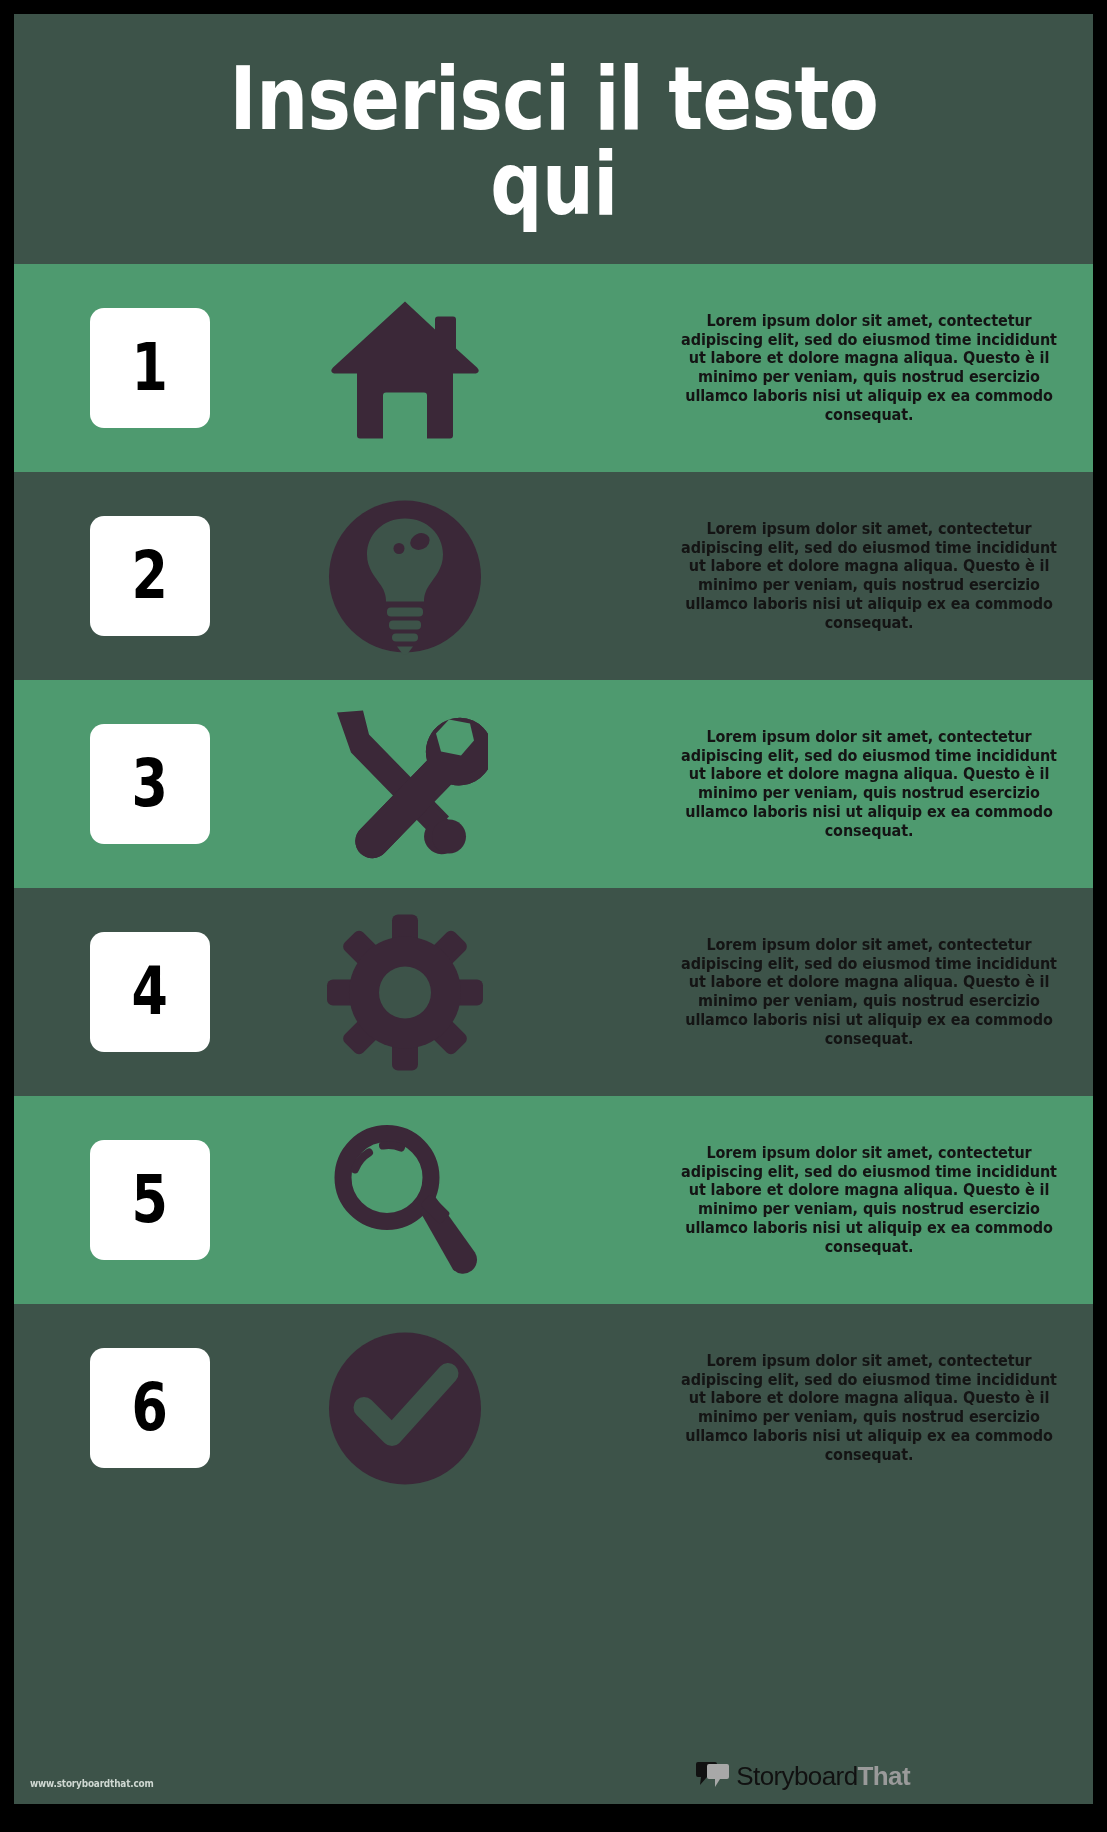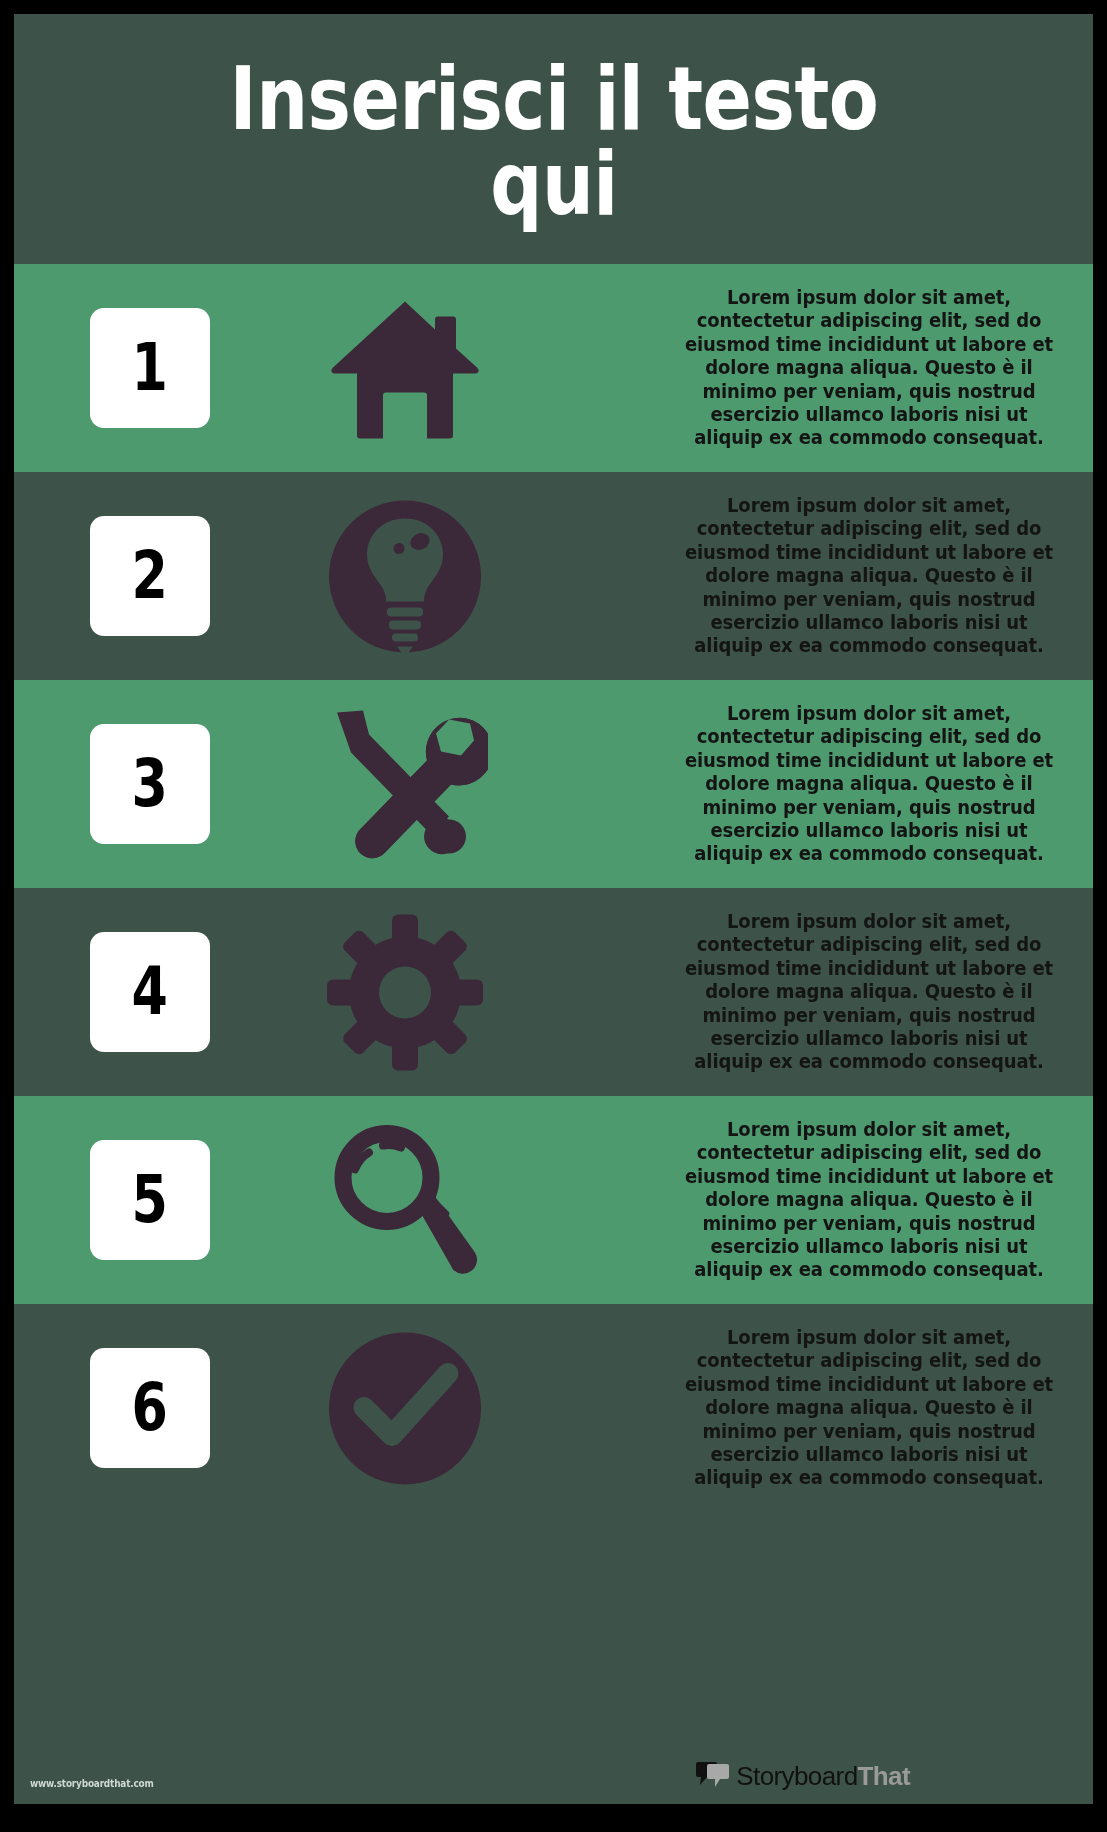--- a/index.html
+++ b/index.html
@@ -68,21 +68,21 @@
   }
   .icon-cell svg{display:block;}
 
   .text-cell{
     position:absolute; right:34px; top:50%;
     transform:translateY(-50%);
     width:380px;
     color:#141414;
     font-family:"DejaVu Sans Condensed","Liberation Sans Narrow","Liberation Sans",sans-serif;
     font-weight:bold;
-    font-size:20px;
+    font-size:16px;
     line-height:1.17;
     text-align:center;
     letter-spacing:-0.1px;
   }
 
   
   .footer{
     position:absolute; left:0; bottom:0; width:910px; height:62px;
     background:#3d5349;
   }

